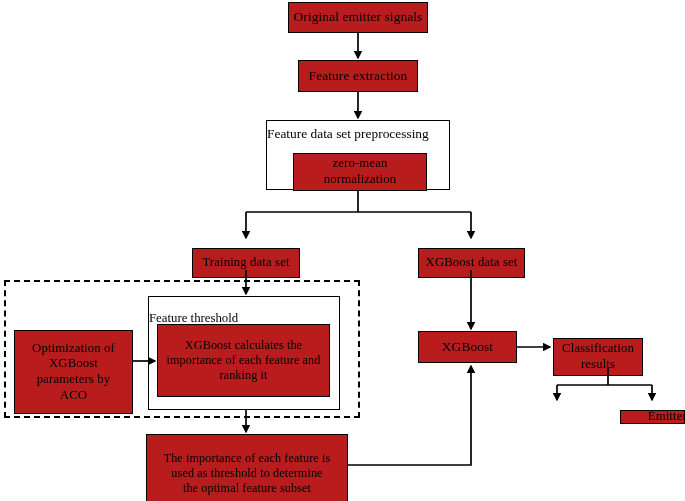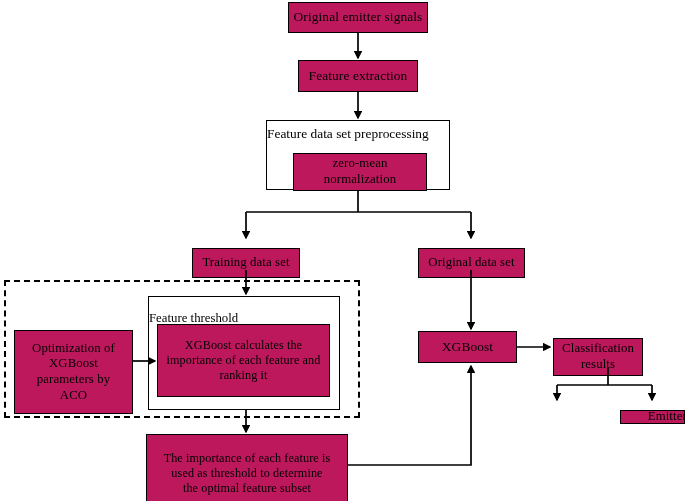--- a/index.html
+++ b/index.html
@@ -12,21 +12,21 @@
     width: 685px;
     height: 501px;
     background: #ffffff;
     font-family: "Liberation Serif", "DejaVu Serif", serif;
     overflow: hidden;
   }
   .node {
     position: absolute;
     box-sizing: border-box;
     border: 1.6px solid #000000;
-    background: #be185d;
+    background: #b91c1c;
     display: flex;
     align-items: center;
     justify-content: center;
     text-align: center;
     color: #000000;
     line-height: 1.22;
     letter-spacing: 0.1px;
     z-index: 3;
   }
   .node .txt {
@@ -124,21 +124,21 @@
   <div class="node f13" style="left:293px; top:145px; width:134px; height:38px;">
     <span class="txt">zero-mean
 normalization</span>
   </div>
 
   <div class="node f13" style="left:192px; top:240px; width:108px; height:30px;">
     <span class="txt">Training data set</span>
   </div>
 
   <div class="node f13" style="left:418px; top:240px; width:107px; height:30px;">
-    <span class="txt">Original data set</span>
+    <span class="txt">XGBoost data set</span>
   </div>
 
   <div class="node f13" style="left:14px; top:322px; width:119px; height:84px;">
     <span class="txt">Optimization of
 XGBoost
 parameters by
 ACO</span>
   </div>
 
   <div class="outer-node" style="left:148px; top:296px; width:192px; height:114px;">

